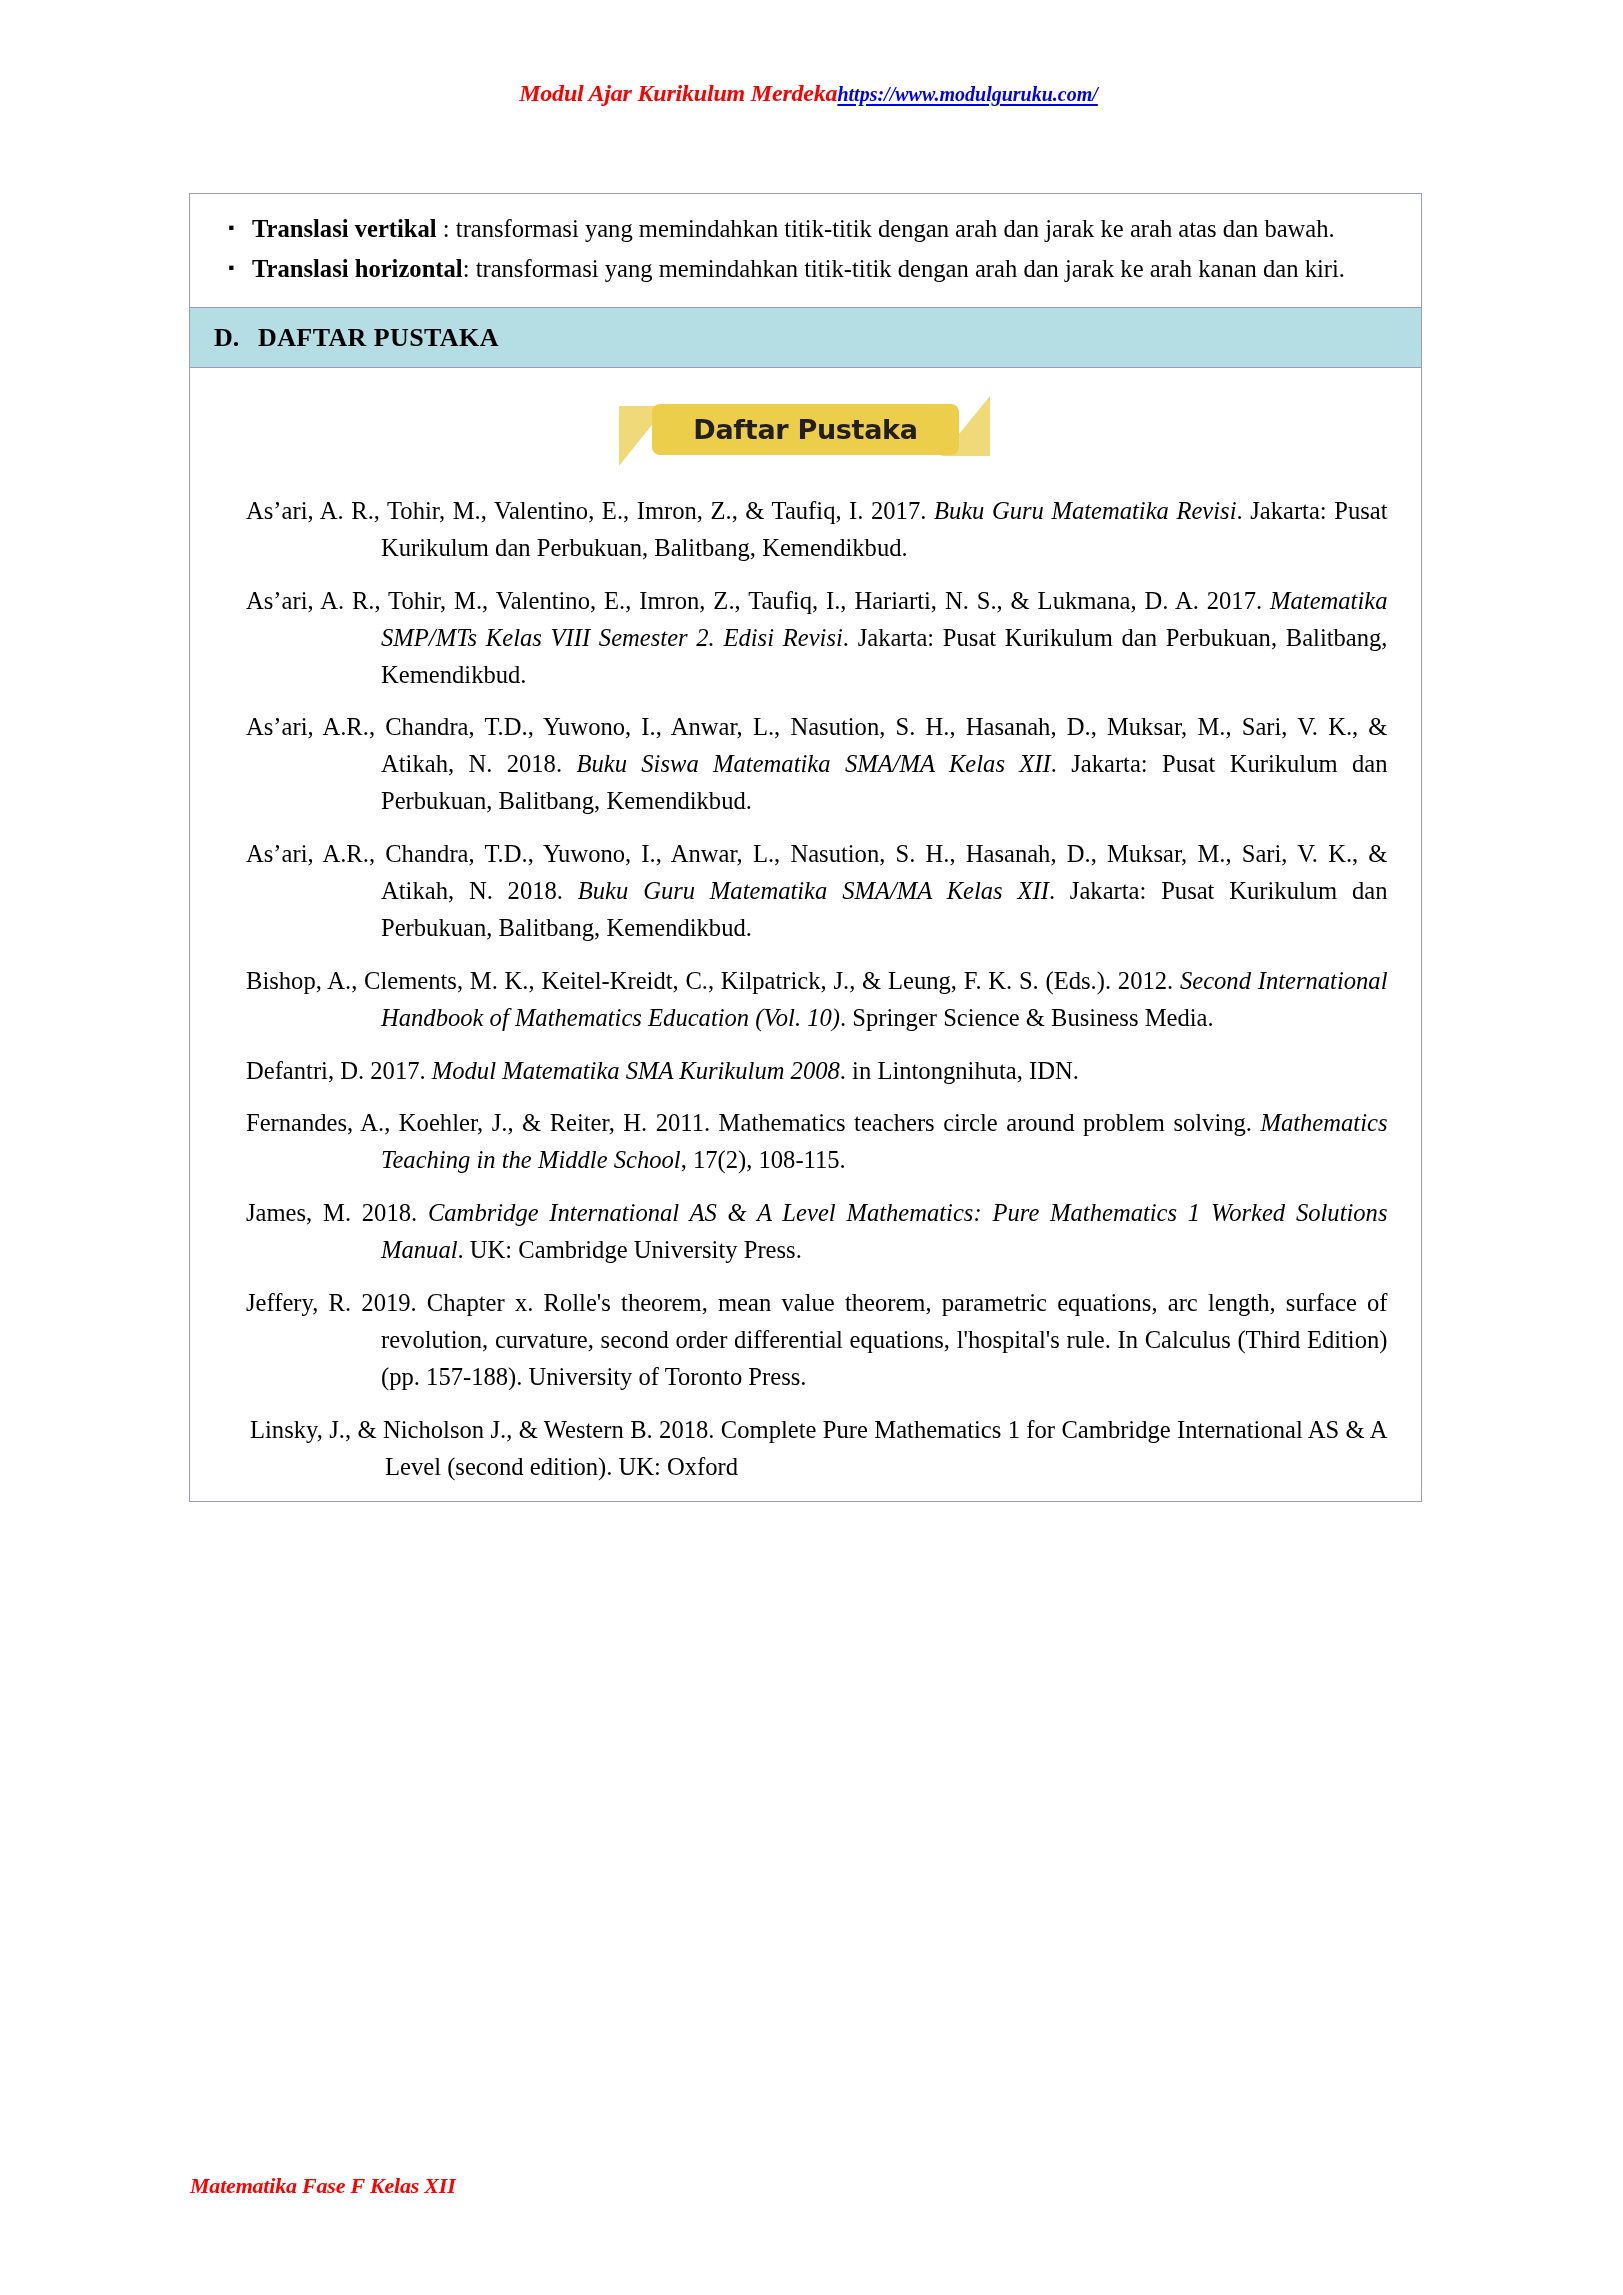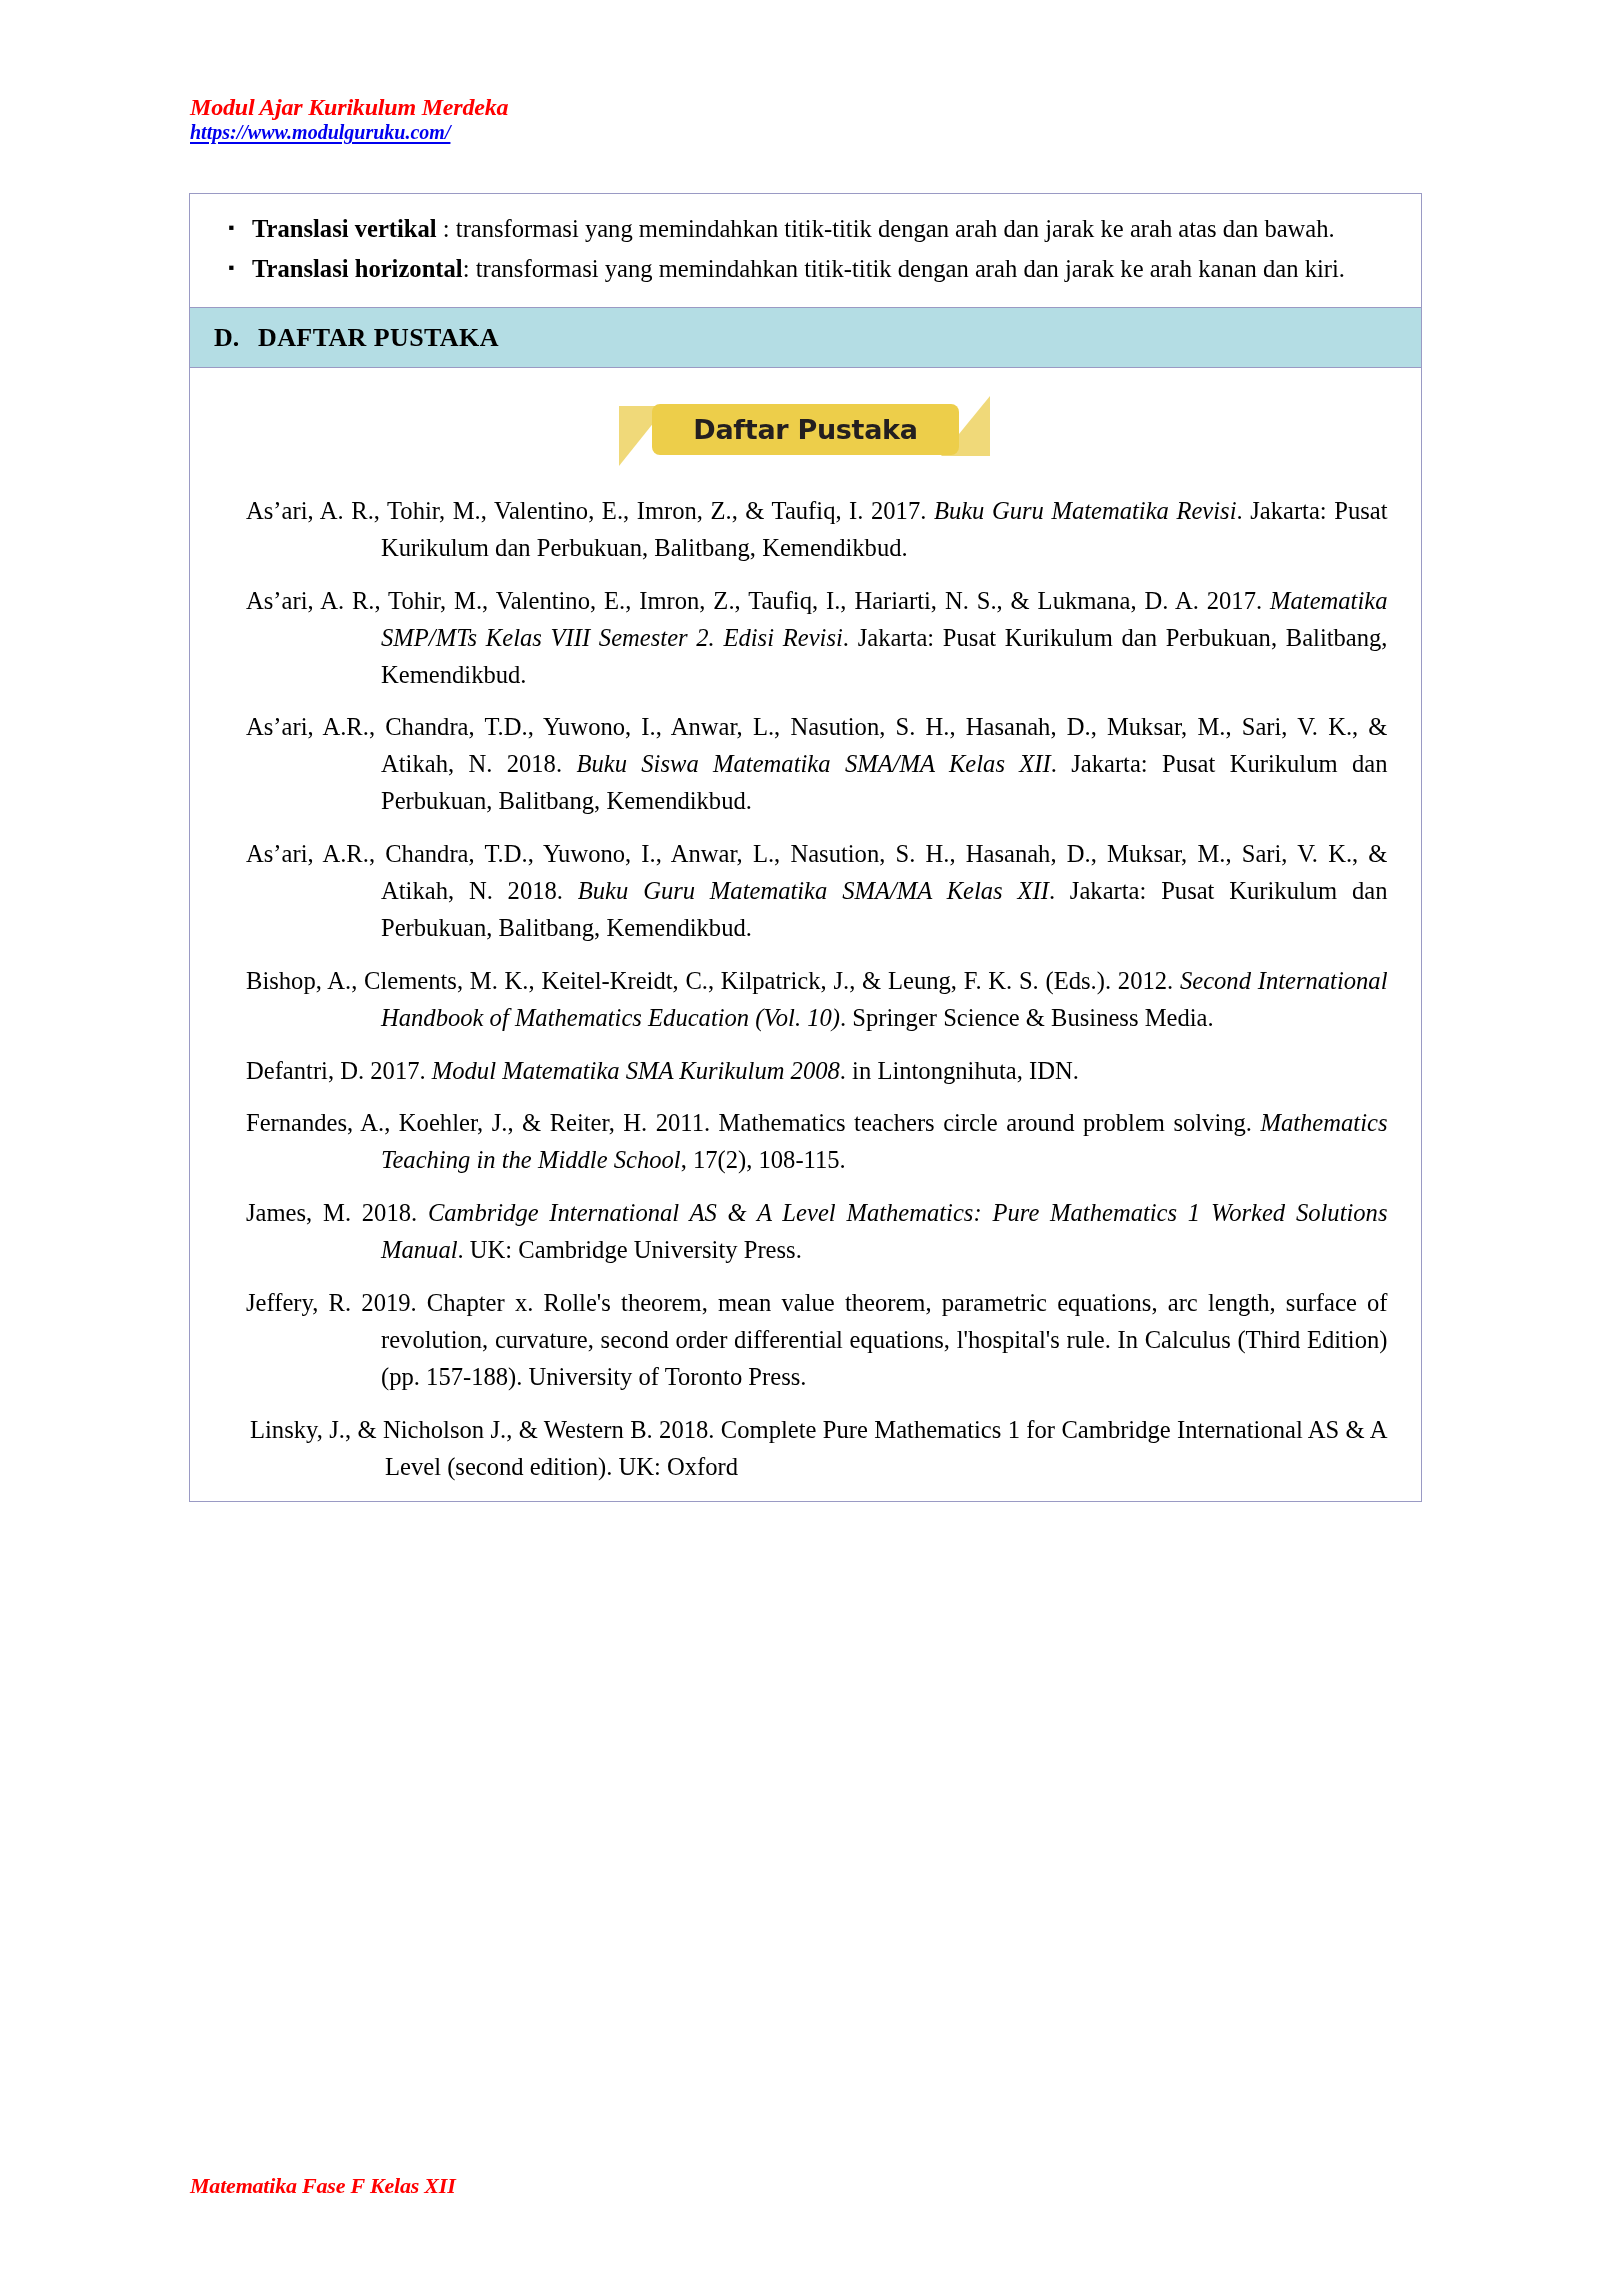--- a/index.html
+++ b/index.html
@@ -20,27 +20,26 @@
     position: absolute;
     left: 0; top: 0;
     width: 1623px;
     height: 2295px;
   }
 
   
   .running-header {
     position: absolute;
     left: 190px;
-    top: 94px;
+    top: 80px;
     width: 1237px;
     height: 43px;
     display: flex;
     align-items: baseline;
-    justify-content: flex-start;
-    flex-direction: column;
+    justify-content: center;
   }
   .hdr-left {
     font-family: "Liberation Serif", serif;
     font-style: italic;
     font-weight: bold;
     font-size: 24px;
     color: #ff0000;
     white-space: nowrap;
     letter-spacing: -0.2px;
   }

